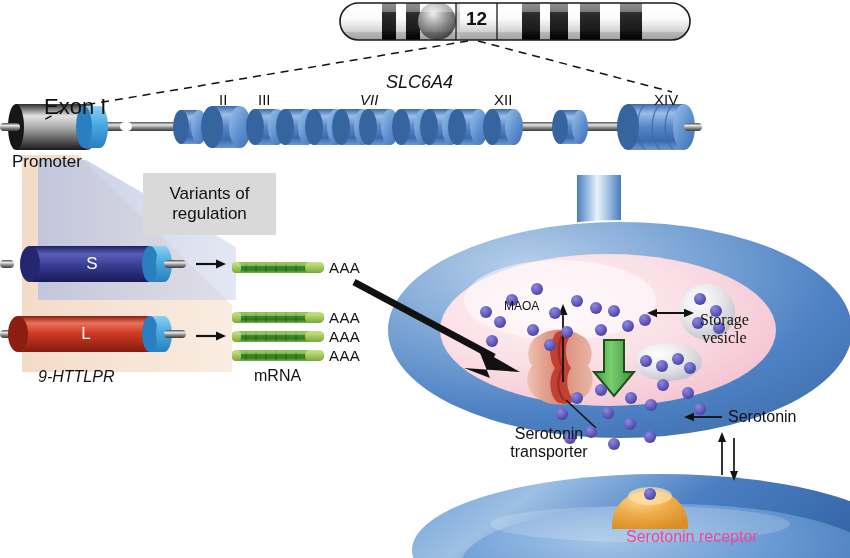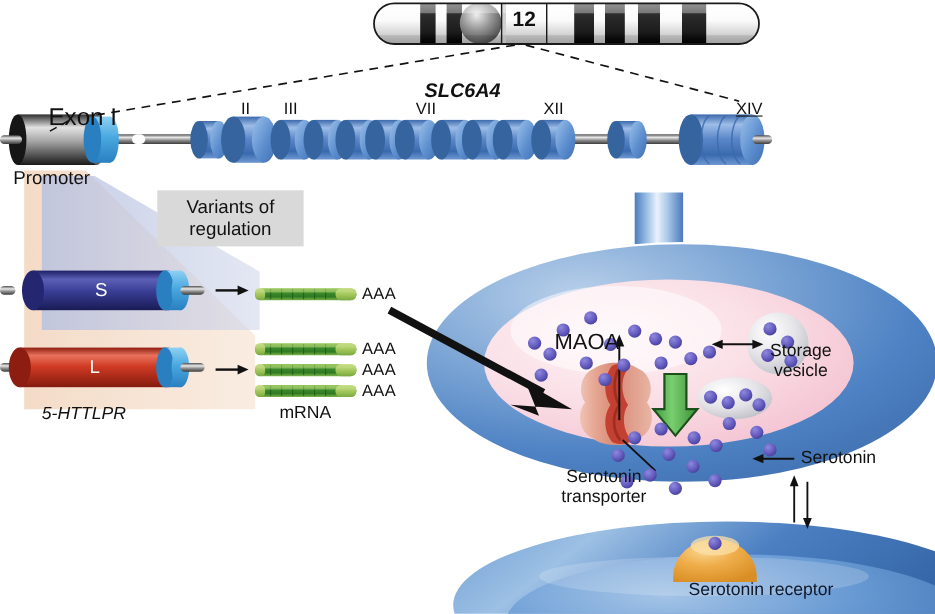--- a/index.html
+++ b/index.html
@@ -15,25 +15,25 @@
   .lbl-c{text-align:center;}
   .t-chrom{font-size:19px;}
   .t-gene{font-size:18px;font-style:italic;}
   .t-exnum{font-size:15px;text-align:right;}
   .t-exon1{font-size:22px;}
   .t-promoter{font-size:17px;}
   .t-variants{font-size:17px;}
   .t-httlpr{font-size:16px;font-style:italic;}
   .t-mrna{font-size:16px;}
   .t-aaa{font-size:15px;letter-spacing:0.4px;}
-  .t-maoa{font-size:20px;}
-  .t-storage{font-size:16px;}
+  .t-maoa{font-size:12px;}
+  .t-storage{font-size:16px;font-family:Liberation Serif, serif;}
   .t-sero{font-size:16px;}
   .t-transporter{font-size:16px;}
-  .t-receptor{font-size:16px;color:#0f172a;}
+  .t-receptor{font-size:16px;color:#ec4899;}
   .varbox{
     position:absolute;background:#d9d9d9;
     display:flex;align-items:center;justify-content:center;
     text-align:center;
   }
 </style>
 </head>
 <body>
 
 <div id="stage">
@@ -534,39 +534,39 @@
     <g>
       <path d="M 354 282 L 494 357" stroke="#111" stroke-width="7" fill="none"></path>
       <polygon points="520,372 478,348 490,378 464,368" fill="#111"></polygon>
     </g>
 
     </g>
   </svg>
 
   <div class="lbl t-chrom" style="left:466px;top:8px;font-weight:bold;">12</div>
 
-  <div class="lbl t-gene" style="left:386px;top:72px;font-weight:bold;">SLC6A4</div>
+  <div class="lbl t-gene" style="left:386px;top:72px;">SLC6A4</div>
 
   <div class="lbl t-exon1" style="left:44px;top:95px;">Exon I</div>
   <div class="lbl t-promoter" style="left:12px;top:152px;">Promoter</div>
 
   <div class="lbl t-exnum" style="left:219px;top:92px;">II</div>
   <div class="lbl t-exnum" style="left:258px;top:92px;">III</div>
-  <div class="lbl t-exnum" style="left:378px;top:92px;">VII</div>
+  <div class="lbl t-exnum" style="left:360px;top:92px;font-style:italic;">VII</div>
   <div class="lbl t-exnum" style="left:494px;top:92px;">XII</div>
-  <div class="lbl t-exnum" style="left:669px;top:92px;text-decoration:underline;">XIV</div>
-
-  <div class="varbox" style="left:143px;top:173px;width:133px;height:51px;">
+  <div class="lbl t-exnum" style="left:654px;top:92px;">XIV</div>
+
+  <div class="varbox" style="left:143px;top:173px;width:133px;height:62px;">
     <div class="t-variants">
       <div>Variants of</div>
       <div>regulation</div>
     </div>
   </div>
 
-  <div class="lbl t-httlpr" style="left:38px;top:368px;">5-HTTLPR</div>
+  <div class="lbl t-httlpr" style="left:38px;top:368px;">9-HTTLPR</div>
 
   <div class="lbl" style="left:30px;top:254px;width:124px;text-align:center;font-size:17px;color:#ffffff;">S</div>
   <div class="lbl" style="left:18px;top:324px;width:136px;text-align:center;font-size:17px;color:#ffffff;">L</div>
 
   <div class="lbl t-aaa" style="left:329px;top:260px;">AAA</div>
   <div class="lbl t-aaa" style="left:329px;top:310px;">AAA</div>
   <div class="lbl t-aaa" style="left:329px;top:329px;">AAA</div>
   <div class="lbl t-aaa" style="left:329px;top:348px;">AAA</div>
   <div class="lbl t-mrna" style="left:254px;top:367px;">mRNA</div>
 

